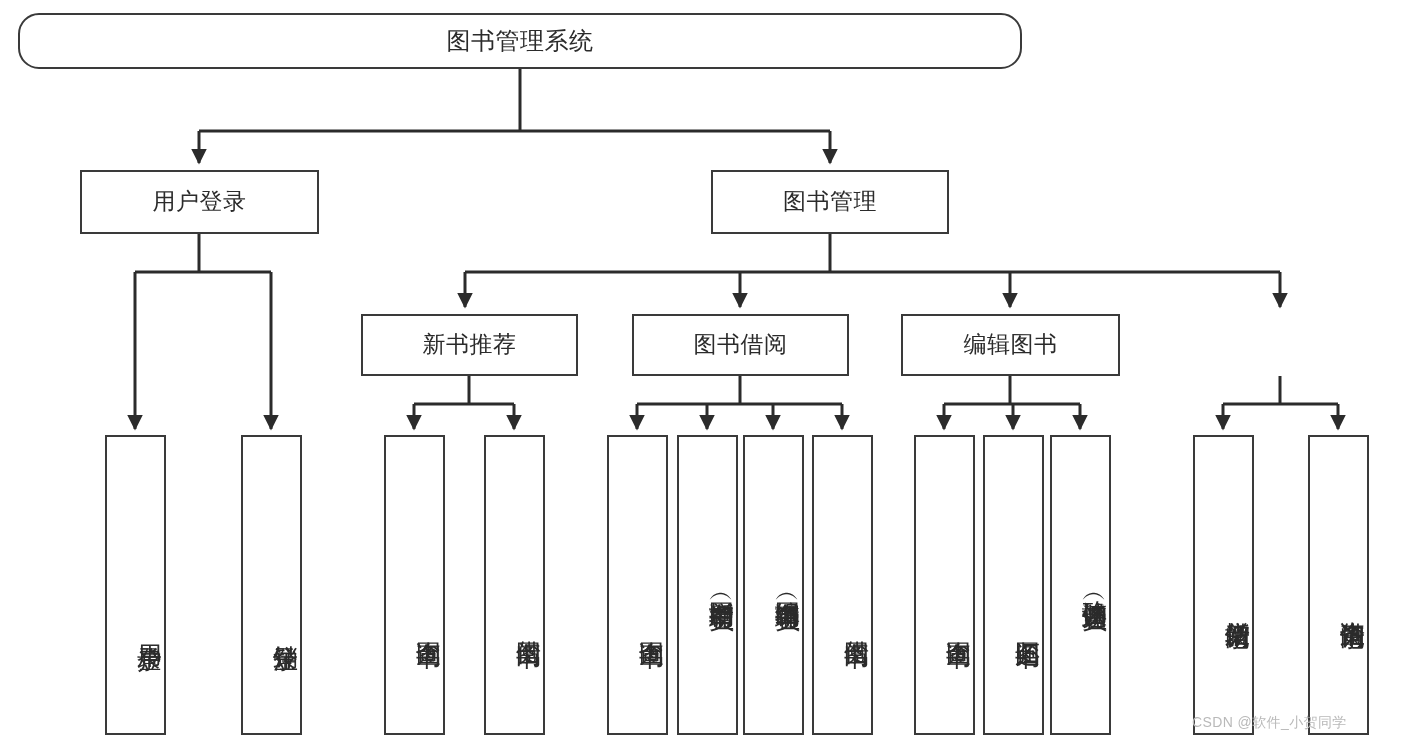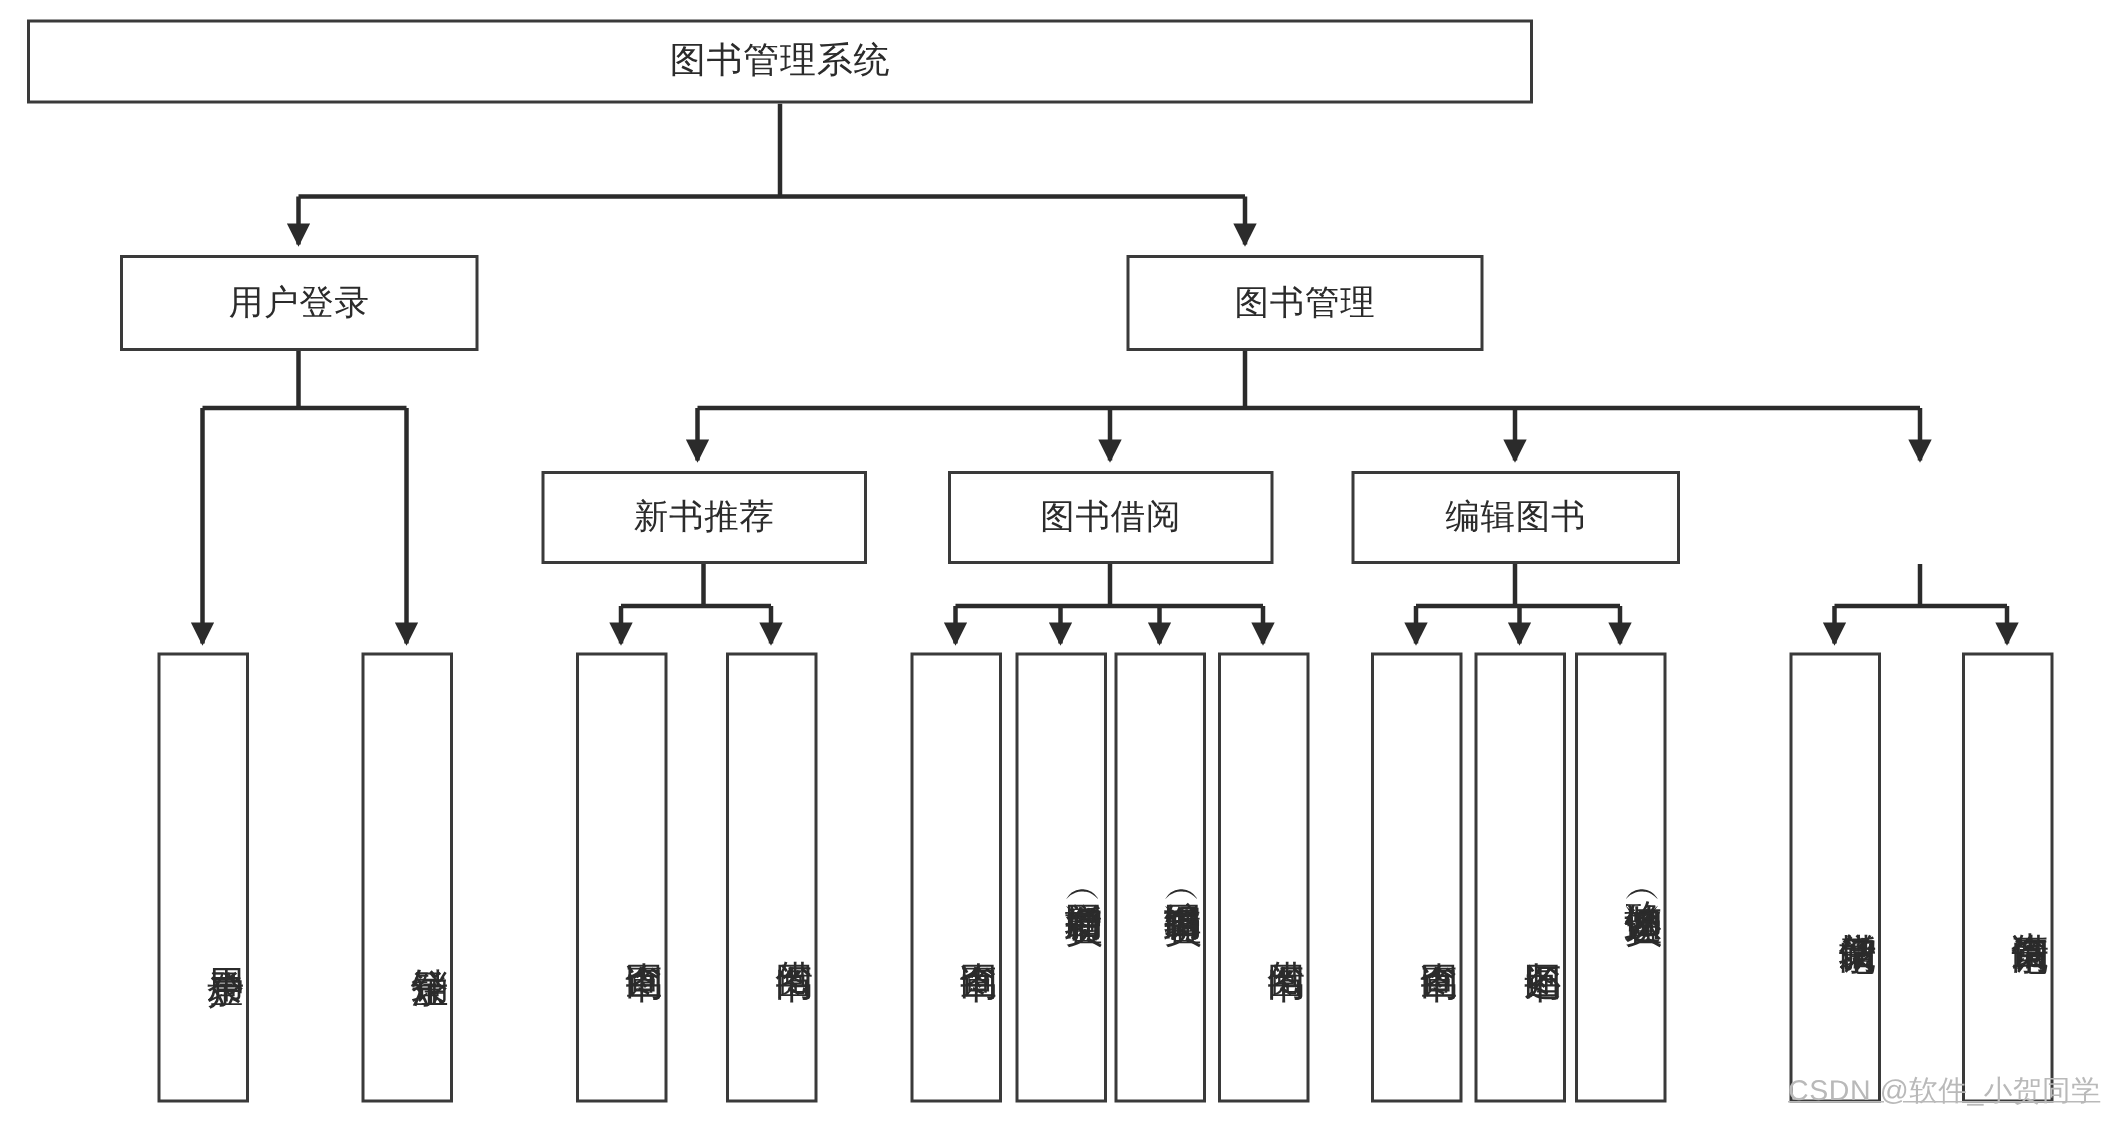--- a/index.html
+++ b/index.html
@@ -55,26 +55,25 @@
     align-items: flex-start;
     justify-content: center;
   }
   .node.v > span {
     display: block;
   }
   .watermark {
     position: absolute;
     left: 1192px;
     top: 714px;
-    font-size: 19px;
+    font-size: 14px;
     color: #b9b9b9;
     white-space: nowrap;
     z-index: 3;
     letter-spacing: 0.4px;
-    text-decoration: underline;
   }
 </style>
 </head>
 <body>
 
 <div id="canvas">
 
   <svg id="wires" viewBox="0 0 1405 747" width="1405" height="747" aria-hidden="true">
     <defs>
       <marker id="arrow" viewBox="0 0 10 10" refX="9" refY="5" markerWidth="5.2" markerHeight="5.2" orient="auto-start-reverse">
@@ -118,28 +117,28 @@
       <path d="M 1013 404 L 1013 429" marker-end="url(#arrow)"></path>
       <path d="M 1080 404 L 1080 429" marker-end="url(#arrow)"></path>
 
       <path d="M 1280 376 L 1280 404"></path>
       <path d="M 1223 404 L 1338 404"></path>
       <path d="M 1223 404 L 1223 429" marker-end="url(#arrow)"></path>
       <path d="M 1338 404 L 1338 429" marker-end="url(#arrow)"></path>
     </g>
   </svg>
 
-  <div class="node h root" style="left:18px; top:13px; width:1004px; height:56px;">
+  <div class="node h root" style="left:18px; top:13px; width:1004px; height:56px;border-radius:21px;">
     <span>图书管理系统</span>
   </div>
 
   <div class="node h" style="left:80px; top:170px; width:239px; height:64px;">
     <span>用户登录</span>
   </div>
-  <div class="node h" style="left:711px; top:170px; width:238px; height:64px;margin-left:40px;">
+  <div class="node h" style="left:711px; top:170px; width:238px; height:64px;">
     <span>图书管理</span>
   </div>
 
   <div class="node h" style="left:632px; top:314px; width:217px; height:62px;">
     <span>图书借阅</span>
   </div>
   <div class="node h" style="left:361px; top:314px; width:217px; height:62px;">
     <span>新书推荐</span>
   </div>
   <div class="node h" style="left:901px; top:314px; width:219px; height:62px;">

